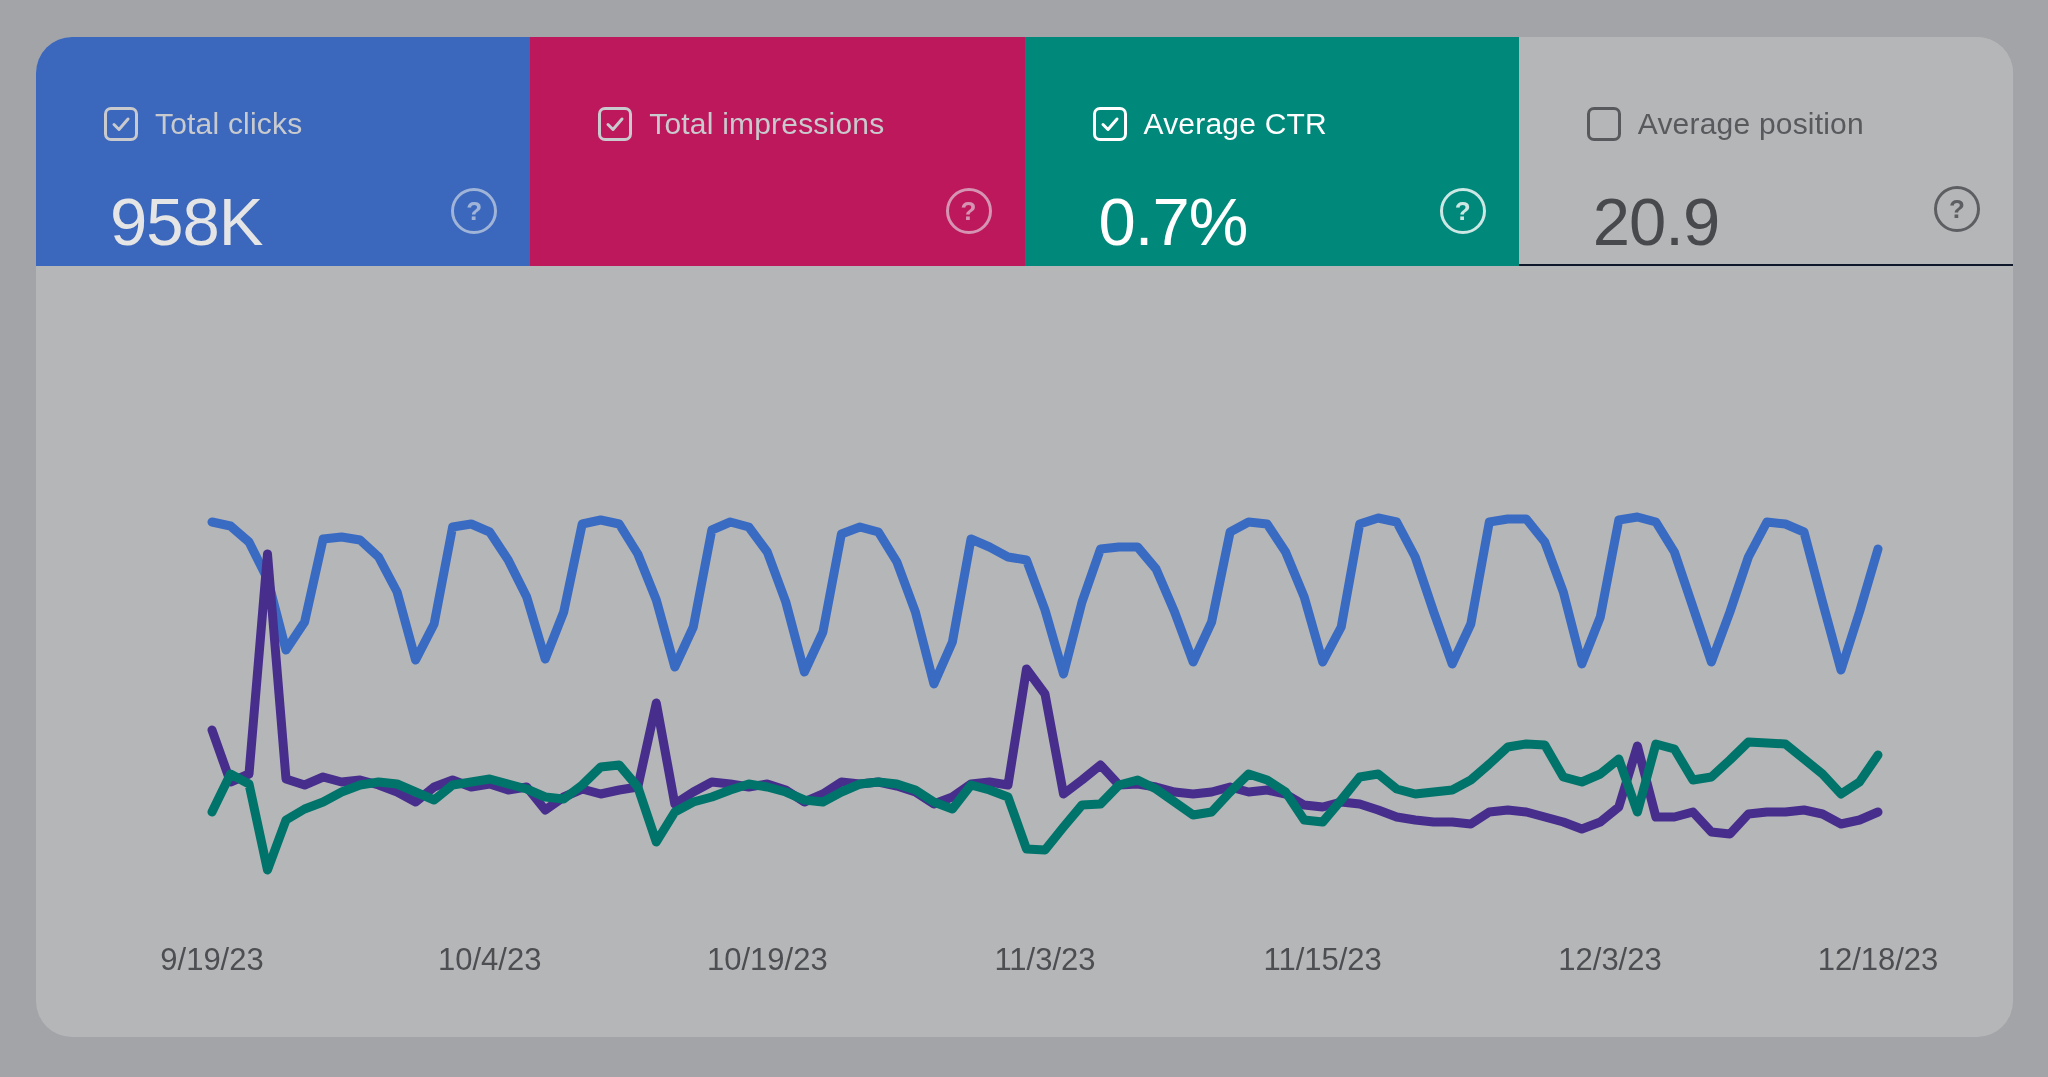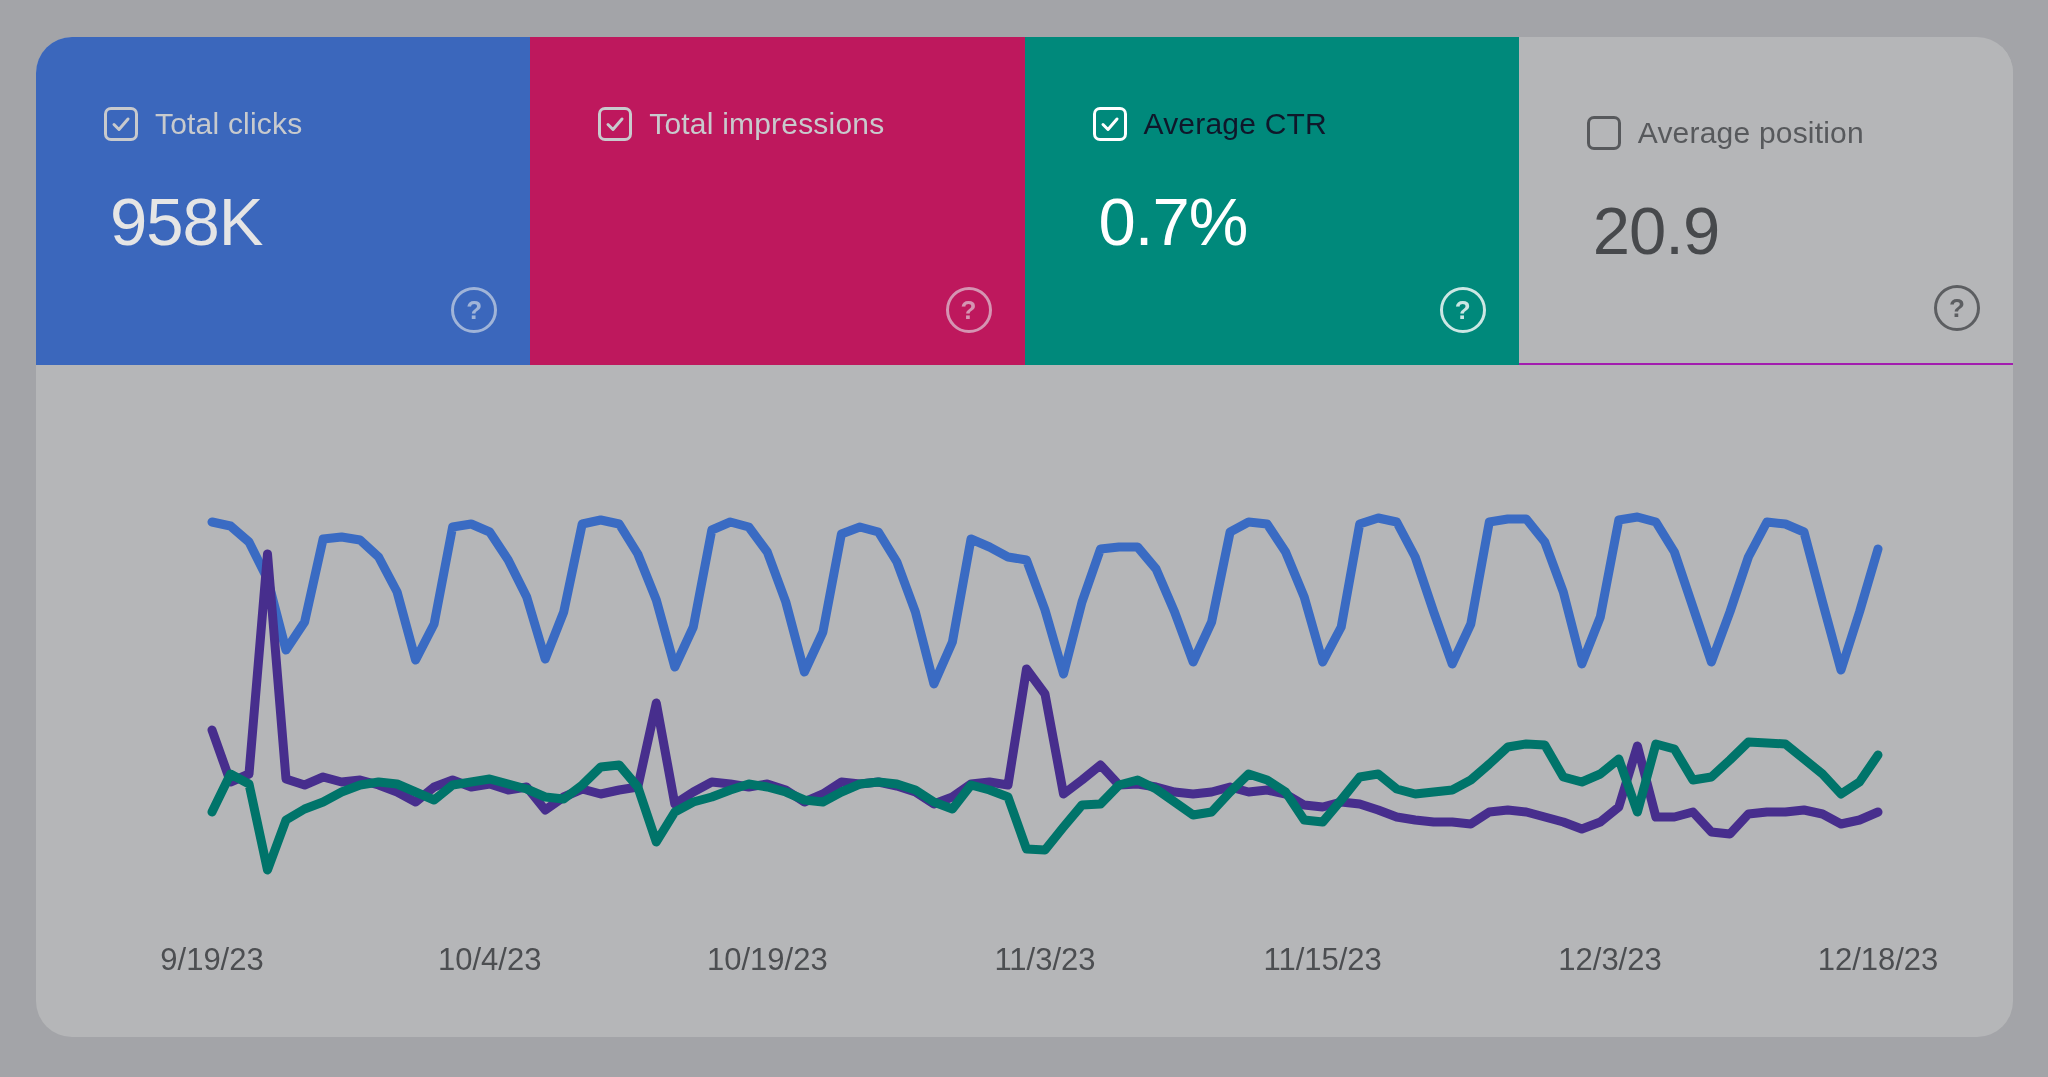--- a/index.html
+++ b/index.html
@@ -1,23 +1,23 @@
 <!DOCTYPE html>
 <html><head>
 <meta charset="utf-8">
 <style>
   html,body{margin:0;padding:0;background:#a3a4a8;}
   body{width:2048px;height:1077px;position:relative;overflow:hidden;
        font-family:"Liberation Sans", sans-serif;}
   .stage{position:absolute;inset:0;}
   .panel{position:absolute;left:36px;top:37px;width:1977px;height:1000px;
          background:#b5b6b8;border-radius:36px;overflow:hidden;}
-  .cards{position:absolute;left:0;top:0;width:100%;height:328px;display:flex;text-align:right;}
+  .cards{position:absolute;left:0;top:0;width:100%;height:229px;display:flex;text-align:right;}
   .card{position:relative;flex:1 1 0;cursor:pointer;}
-  .card.underlined{border-bottom:2px solid #a21caf;margin-top:9px;}
+  .card.underlined{border-bottom:2px solid #0f172a;}
   .card-head{position:absolute;left:68px;top:70px;display:flex;align-items:center;gap:17px;}
   .checkbox{width:34px;height:34px;border:3px solid currentColor;border-radius:7px;
             display:flex;align-items:center;justify-content:center;box-sizing:border-box;flex:0 0 auto;}
   .checkbox svg{width:24px;height:24px;display:block;}
   .card-label{font-size:30px;letter-spacing:.2px;white-space:nowrap;}
   .card-value{position:absolute;left:74px;top:146px;font-size:67px;letter-spacing:-1px;}
   .help{position:absolute;right:33px;bottom:32px;width:40px;height:40px;border:3px solid currentColor;
         border-radius:50%;display:flex;align-items:center;justify-content:center;
         font-size:26px;font-weight:bold;line-height:1;box-sizing:content-box;}
   .chart{position:absolute;left:0;top:301px;width:1977px;height:699px;margin-top:12px;}
@@ -58,21 +58,21 @@
         <span class="help" style="color: rgba(228, 231, 235, 0.6);">?</span>
       </div>
 
       <div class="card" id="card-2" style="background: rgb(0, 137, 123);">
         <div class="card-head">
           <span class="checkbox" style="color: rgb(255, 255, 255);">
             <svg viewBox="0 0 24 24" style="display: block;">
               <polyline points="5,12.5 10,17.5 19,7" fill="none" stroke="currentColor" stroke-width="3" stroke-linecap="round" stroke-linejoin="round"></polyline>
             </svg>
           </span>
-          <span class="card-label" style="color: #0f172a;">Average CTR</span>
+          <span class="card-label" style="color: #ffffff;">Average CTR</span>
         </div>
         <div class="card-value" style="color: rgb(255, 255, 255);">0.7%</div>
         <span class="help" style="color: rgba(255, 255, 255, 0.8);">?</span>
       </div>
 
       <div class="card underlined" id="card-3" style="background: rgb(181, 182, 184);">
         <div class="card-head">
           <span class="checkbox" style="color: rgb(87, 89, 92);">
             
           </span>

